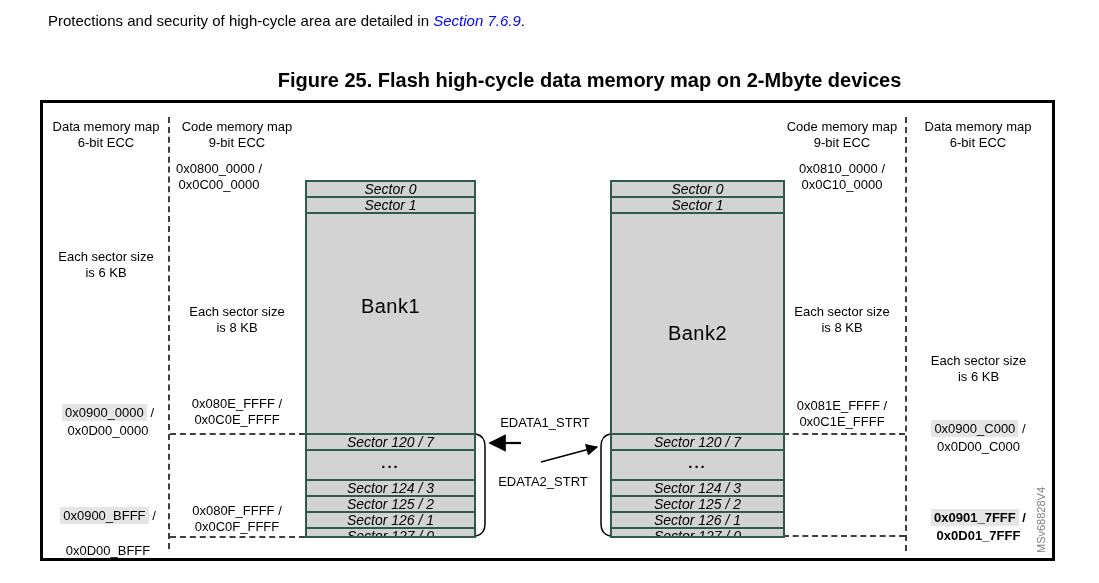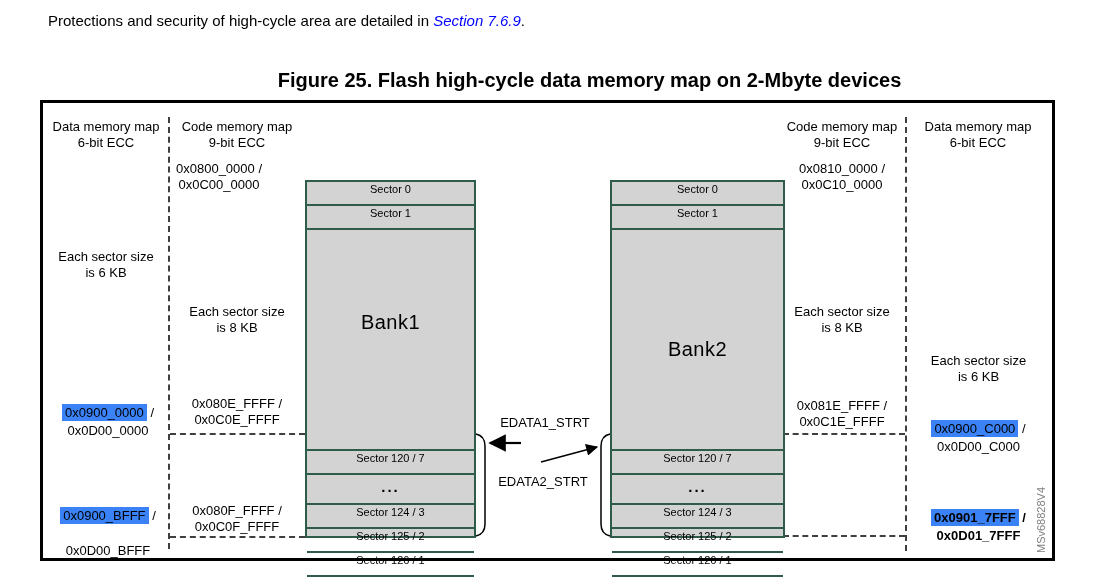--- a/index.html
+++ b/index.html
@@ -5,27 +5,27 @@
   html,body{margin:0;padding:0;background:#fff;}
   body{width:1099px;height:583px;position:relative;overflow:hidden;
        font-family:"Liberation Sans","DejaVu Sans",sans-serif;color:#000;}
   .intro{position:absolute;left:48px;top:11px;font-size:15px;line-height:20px;white-space:nowrap;}
   .intro a{color:#0000ff;font-style:italic;text-decoration:none;}
   .fig-title{position:absolute;left:80px;top:69px;width:1019px;text-align:center;
              font-size:20px;font-weight:bold;white-space:nowrap;}
   .frame{position:absolute;left:40px;top:100px;width:1015px;height:461px;
          border:3px solid #000;box-sizing:border-box;}
   .lbl{position:absolute;font-size:13px;line-height:15.5px;text-align:center;white-space:nowrap;}
-  .hl{background:#3b82f6;padding:1px 3px 1px 3px;}
+  .hl{background:#e5e5e5;padding:1px 3px 1px 3px;}
   .vdash{position:absolute;width:0;border-left:2px dashed #3f3f3f;}
   .hdash{position:absolute;height:0;border-top:2px dashed #3f3f3f;}
   .bank{position:absolute;top:77px;height:358px;background:#d3d3d3;
         border:2px solid #2e5c49;box-sizing:border-box;display:flex;flex-direction:column;}
-  .bk-row{flex:none;height:24px;border-bottom:2px solid #2e5c49;box-sizing:border-box;
-          font-size:11px;line-height:14px;text-align:center;overflow:hidden;}
+  .bk-row{flex:none;height:16px;border-bottom:2px solid #2e5c49;box-sizing:border-box;
+          font-size:14px;line-height:14px;text-align:center;overflow:hidden;font-style:italic;}
   .bk-body{flex:none;height:221px;border-bottom:2px solid #2e5c49;box-sizing:border-box;text-align:center;}
   .bk-title{font-size:20px;letter-spacing:.5px;}
   .bk-dots{flex:none;height:30px;border-bottom:2px solid #2e5c49;box-sizing:border-box;
            font-size:15px;font-weight:bold;line-height:24px;text-align:center;letter-spacing:2px;}
   .bk-last{flex:1;border-bottom:none;}
   .overlay{position:absolute;left:0;top:0;width:100%;height:100%;pointer-events:none;}
   .watermark{position:absolute;left:992px;top:450px;width:108px;height:14px;
              transform:rotate(-90deg);transform-origin:top left;
              font-size:11px;color:#808080;white-space:nowrap;}
   .edata{position:absolute;font-size:13px;text-align:center;white-space:nowrap;}

